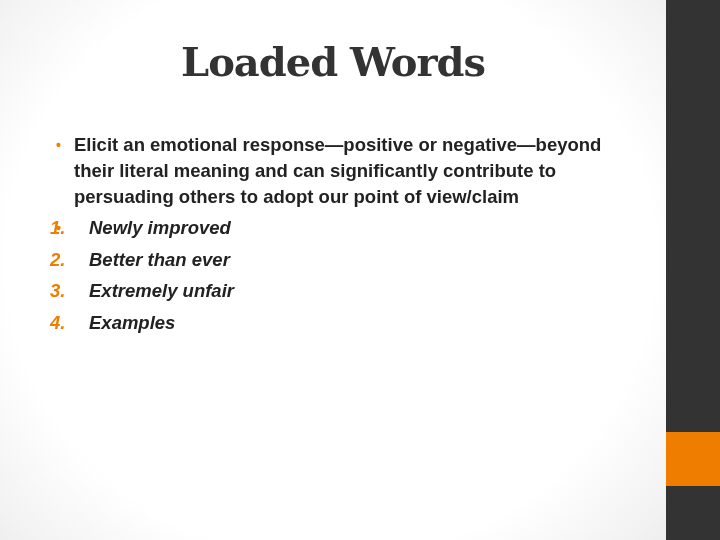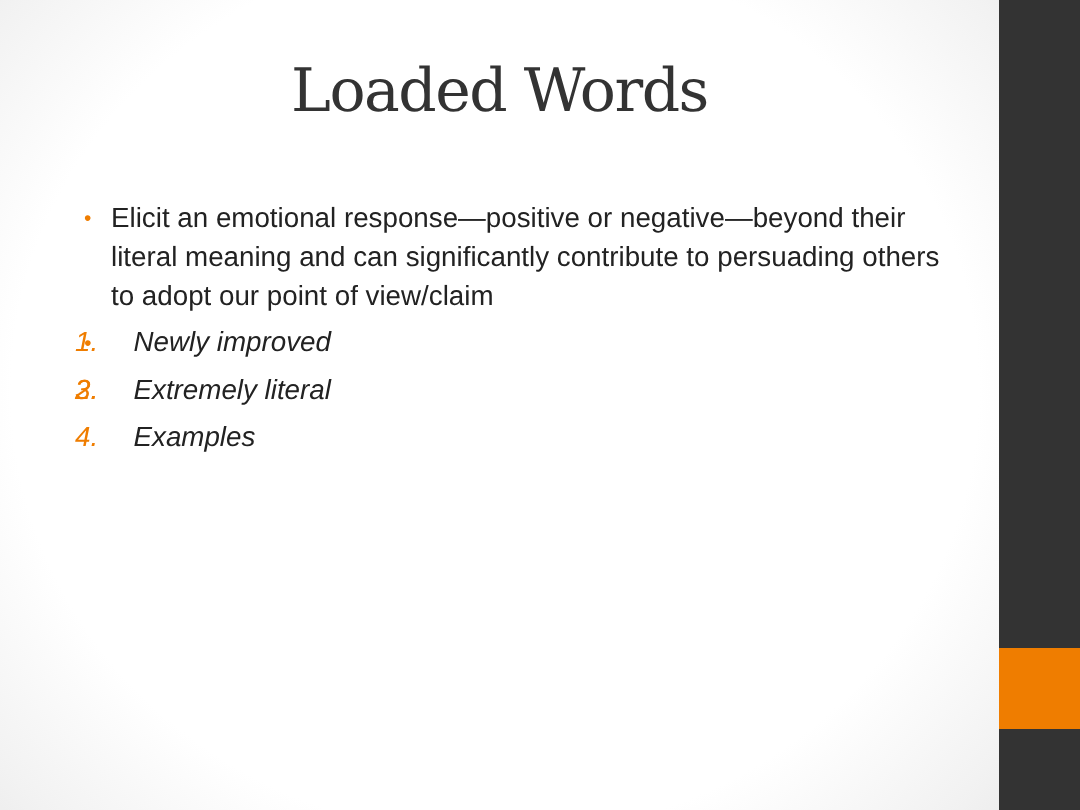--- a/index.html
+++ b/index.html
@@ -1,19 +1,20 @@
 <!DOCTYPE html>
 <html><head>
   <meta charset="utf-8">
   <style>
     html, body { margin: 0; padding: 0; }
     body { width: 720px; height: 540px; overflow: hidden; font-family: "Liberation Sans", sans-serif; }
     .slide {
       position: relative; width: 720px; height: 540px;
       background: radial-gradient(ellipse 520px 480px at 330px 260px, #ffffff 62%, #f2f2f2 82%, #e4e4e4 100%);
+      font-weight: bold;
     }
     .side-bar { position: absolute; left: 666px; top: 0; width: 54px; height: 540px; background: #333333; }
     .side-accent { position: absolute; left: 666px; top: 432px; width: 54px; height: 54px; background: #ef7d00; }
     .title {
       position: absolute; left: 0; top: 38px; width: 666px; text-align: center;
       font-family: "DejaVu Serif", "Liberation Serif", serif; font-size: 40px; color: #333333;
       letter-spacing: -1px;
     }
     .content { position: absolute; left: 56px; top: 132px; width: 590px; font-size: 18.5px; color: #222222; }
     .bullet { position: relative; padding-left: 18px; line-height: 26px; margin-bottom: 5px; }
@@ -39,23 +40,24 @@
     <div class="bullet italic">
       <span class="dot">•</span>
     </div>
 
     <div class="num-item">
       <span class="num">1.</span>
       <span>Newly improved</span>
     </div>
     <div class="num-item">
       <span class="num">2.</span>
+      <span>Better than ever</span>
     </div>
     <div class="num-item">
       <span class="num">3.</span>
-      <span>Extremely literal</span>
+      <span>Extremely unfair</span>
     </div>
     <div class="num-item">
       <span class="num">4.</span>
       <span>Examples</span>
     </div>
   </div>
 </div>
 
 </body></html>

